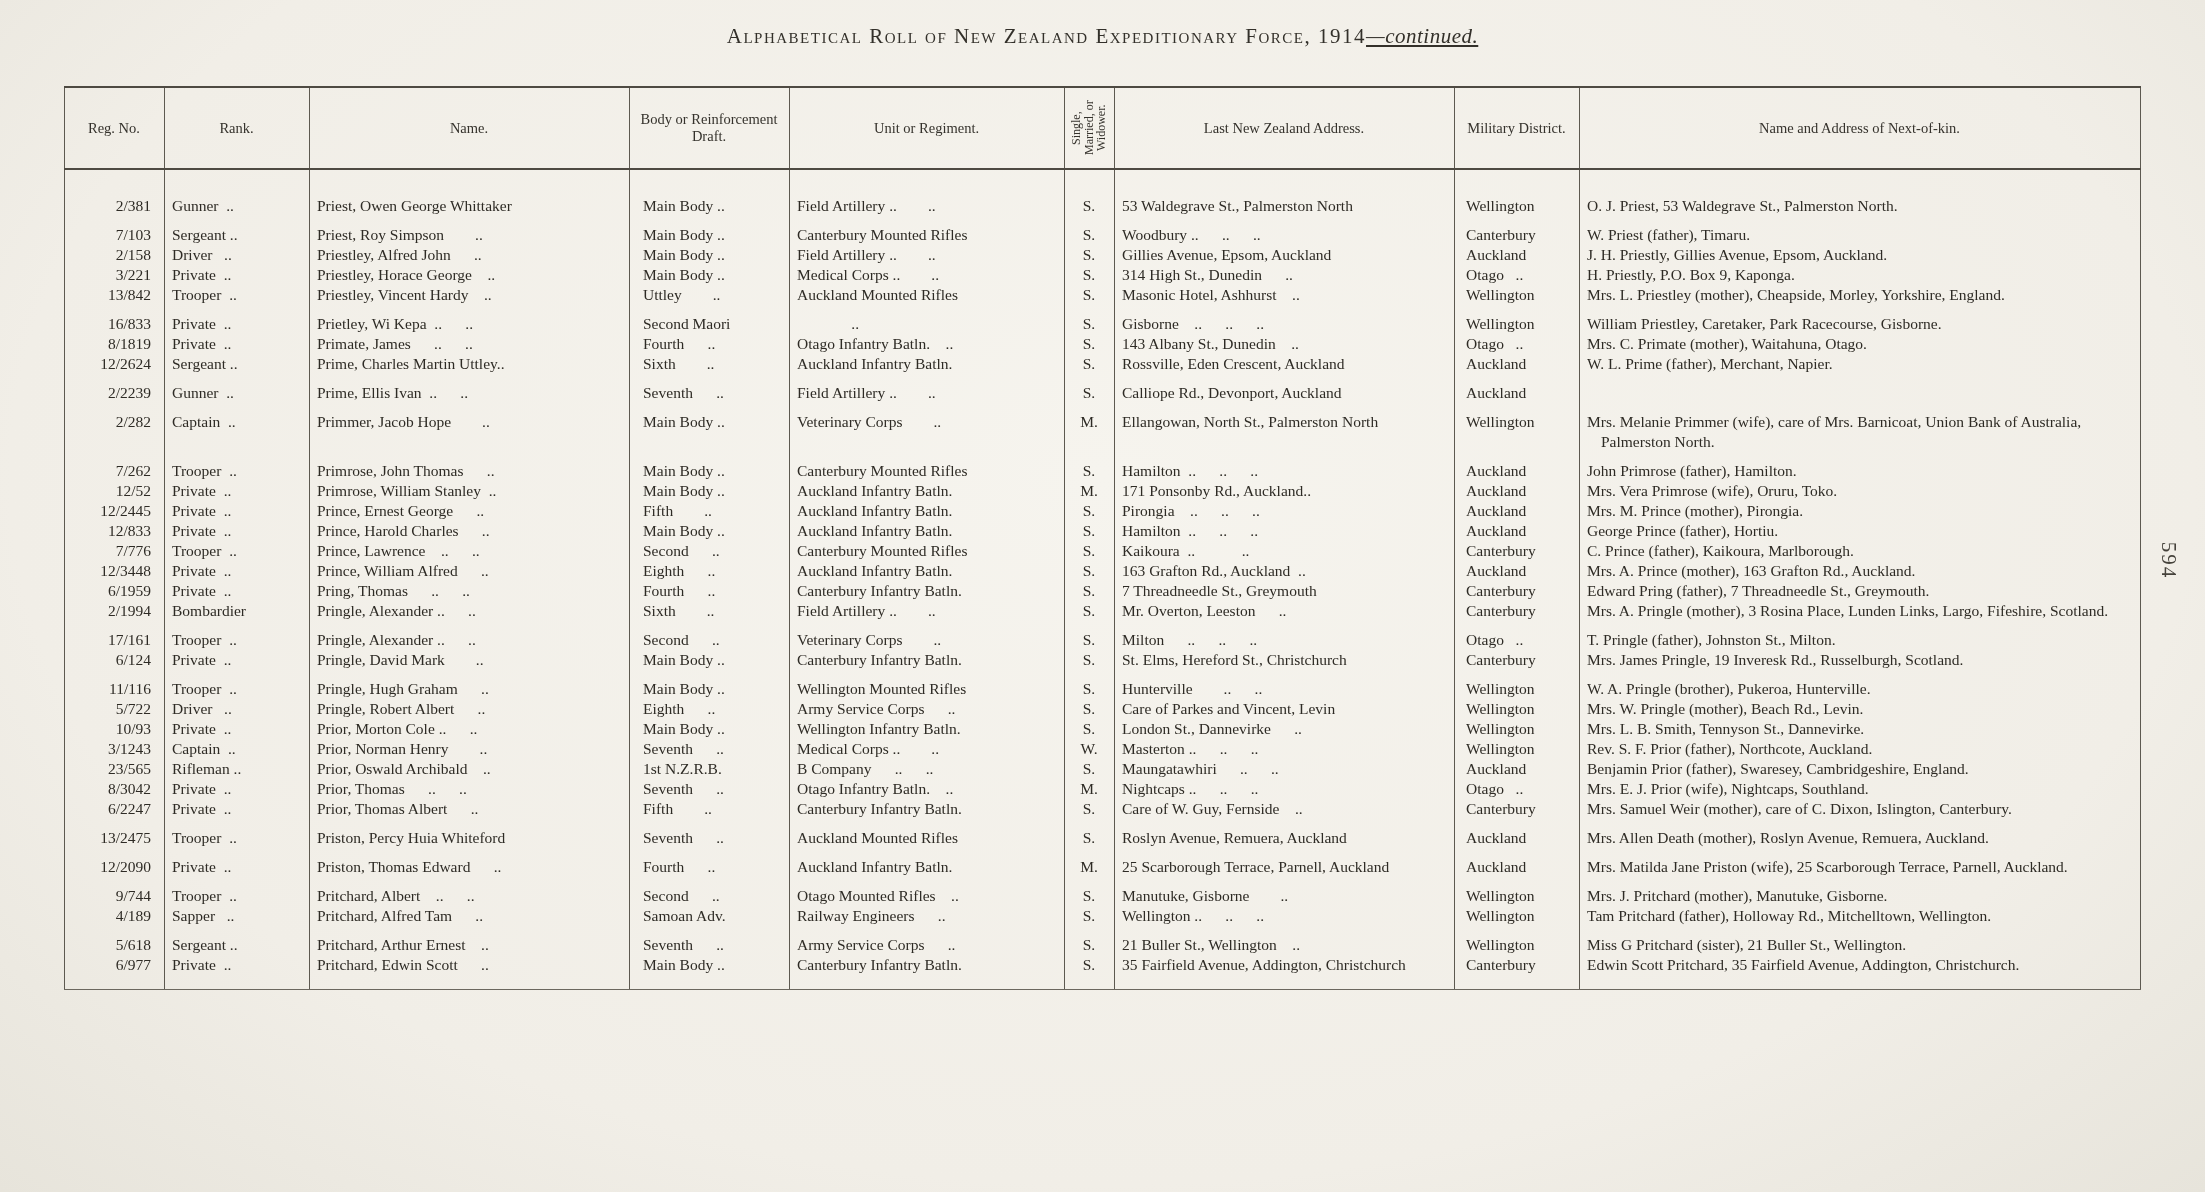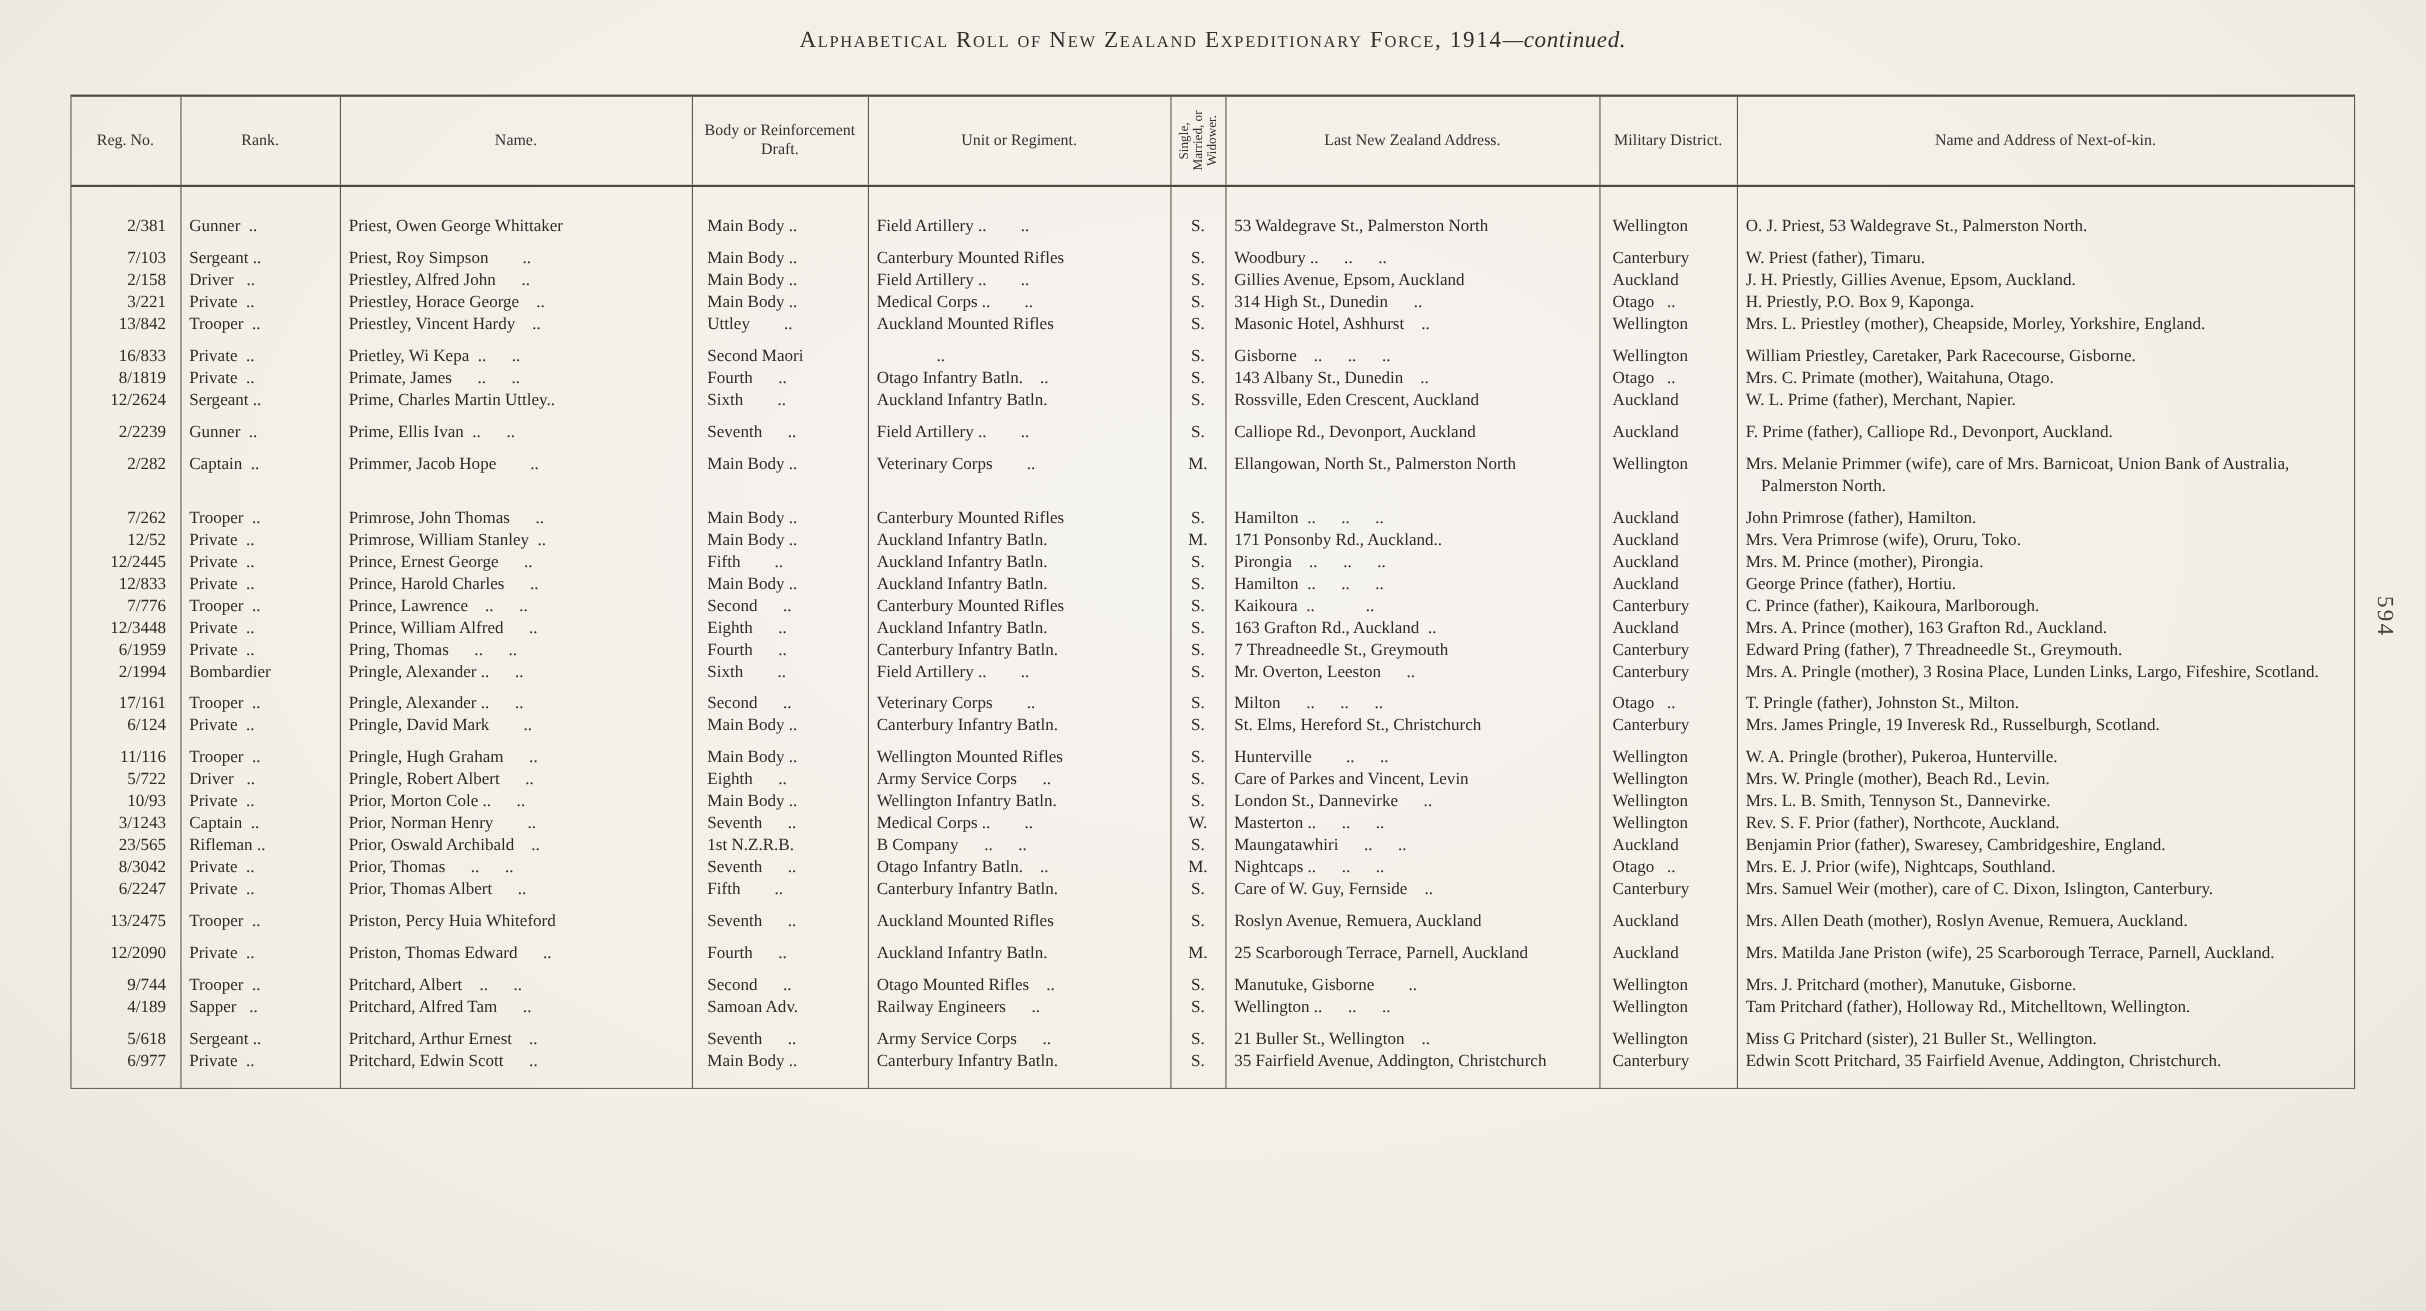--- a/index.html
+++ b/index.html
@@ -11,21 +11,21 @@
   }
   .page{
     position:relative;width:2205px;height:1192px;
     background:radial-gradient(ellipse at 50% 40%, #f6f4ee 0%, #f1eee7 70%, #e7e4db 100%);
   }
   .title{
     padding-top:24px;text-align:center;
     font-size:21px;letter-spacing:1.5px;color:#33302a;
     font-variant:small-caps;
   }
-  .title .ital{font-variant:normal;font-style:italic;letter-spacing:0.5px;}
+  .title .ital{font-variant:normal;font-style:italic;letter-spacing:0.5px;text-decoration:underline;}
   .roll-table{position:absolute;left:64px;top:86px;width:2077px;}
   .thead{
     position:relative;height:80px;
     border-top:2px solid #4e4a42;border-bottom:2px solid #4e4a42;
   }
   .tbody{position:relative;padding-top:26px;padding-bottom:14px;border-bottom:1px solid #6b675e;}
   .vline{position:absolute;top:0;bottom:0;width:1px;background:#5d5950;}
   .hrow,.trow{display:grid;grid-template-columns:100px 145px 320px 160px 275px 50px 340px 125px 561px;}
   .hrow{height:100%;border-radius:17px;}
   .hcell{
@@ -179,21 +179,20 @@
         </div>
         <div class="trow gap">
           <div class="tcell c-reg">2/2239</div>
           <div class="tcell c-rank">Gunner  ..</div>
           <div class="tcell c-name">Prime, Ellis Ivan  ..      ..</div>
           <div class="tcell c-draft">Seventh      ..</div>
           <div class="tcell c-unit">Field Artillery ..        ..</div>
           <div class="tcell c-sm">S.</div>
           <div class="tcell c-addr">Calliope Rd., Devonport, Auckland</div>
           <div class="tcell c-dist">Auckland</div>
-          <div class="tcell c-kin">F. Prime (father), Calliope Rd., Devonport, Auckland.</div>
         </div>
         <div class="trow gap">
           <div class="tcell c-reg">2/282</div>
           <div class="tcell c-rank">Captain  ..</div>
           <div class="tcell c-name">Primmer, Jacob Hope        ..</div>
           <div class="tcell c-draft">Main Body ..</div>
           <div class="tcell c-unit">Veterinary Corps        ..</div>
           <div class="tcell c-sm">M.</div>
           <div class="tcell c-addr">Ellangowan, North St., Palmerston North</div>
           <div class="tcell c-dist">Wellington</div>

